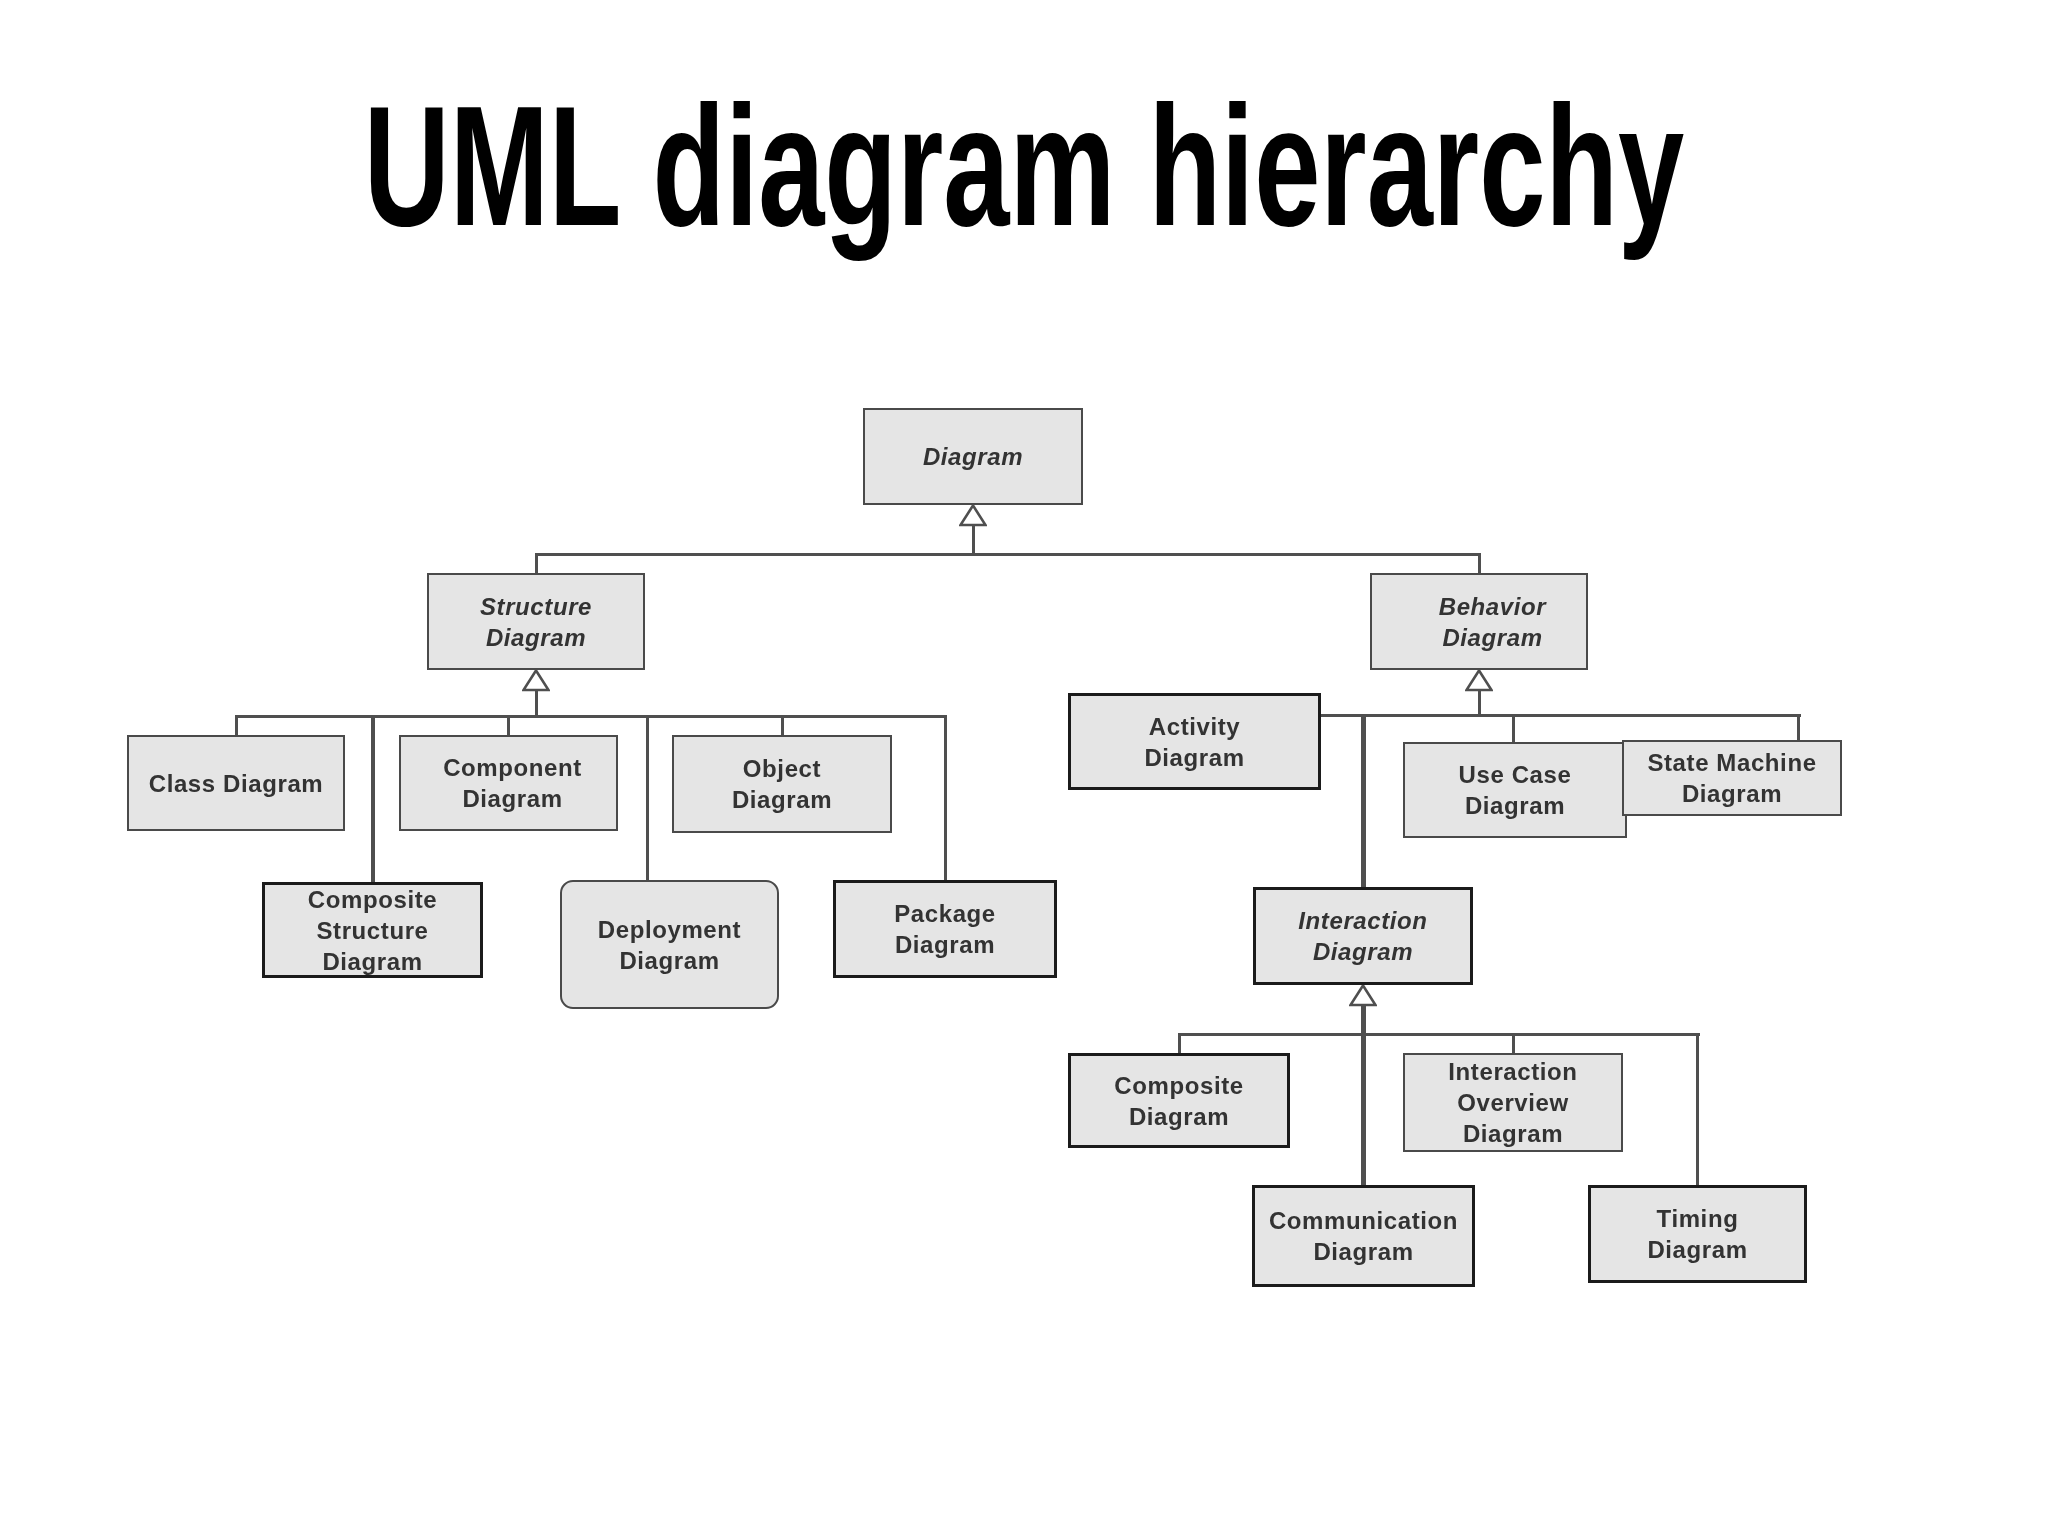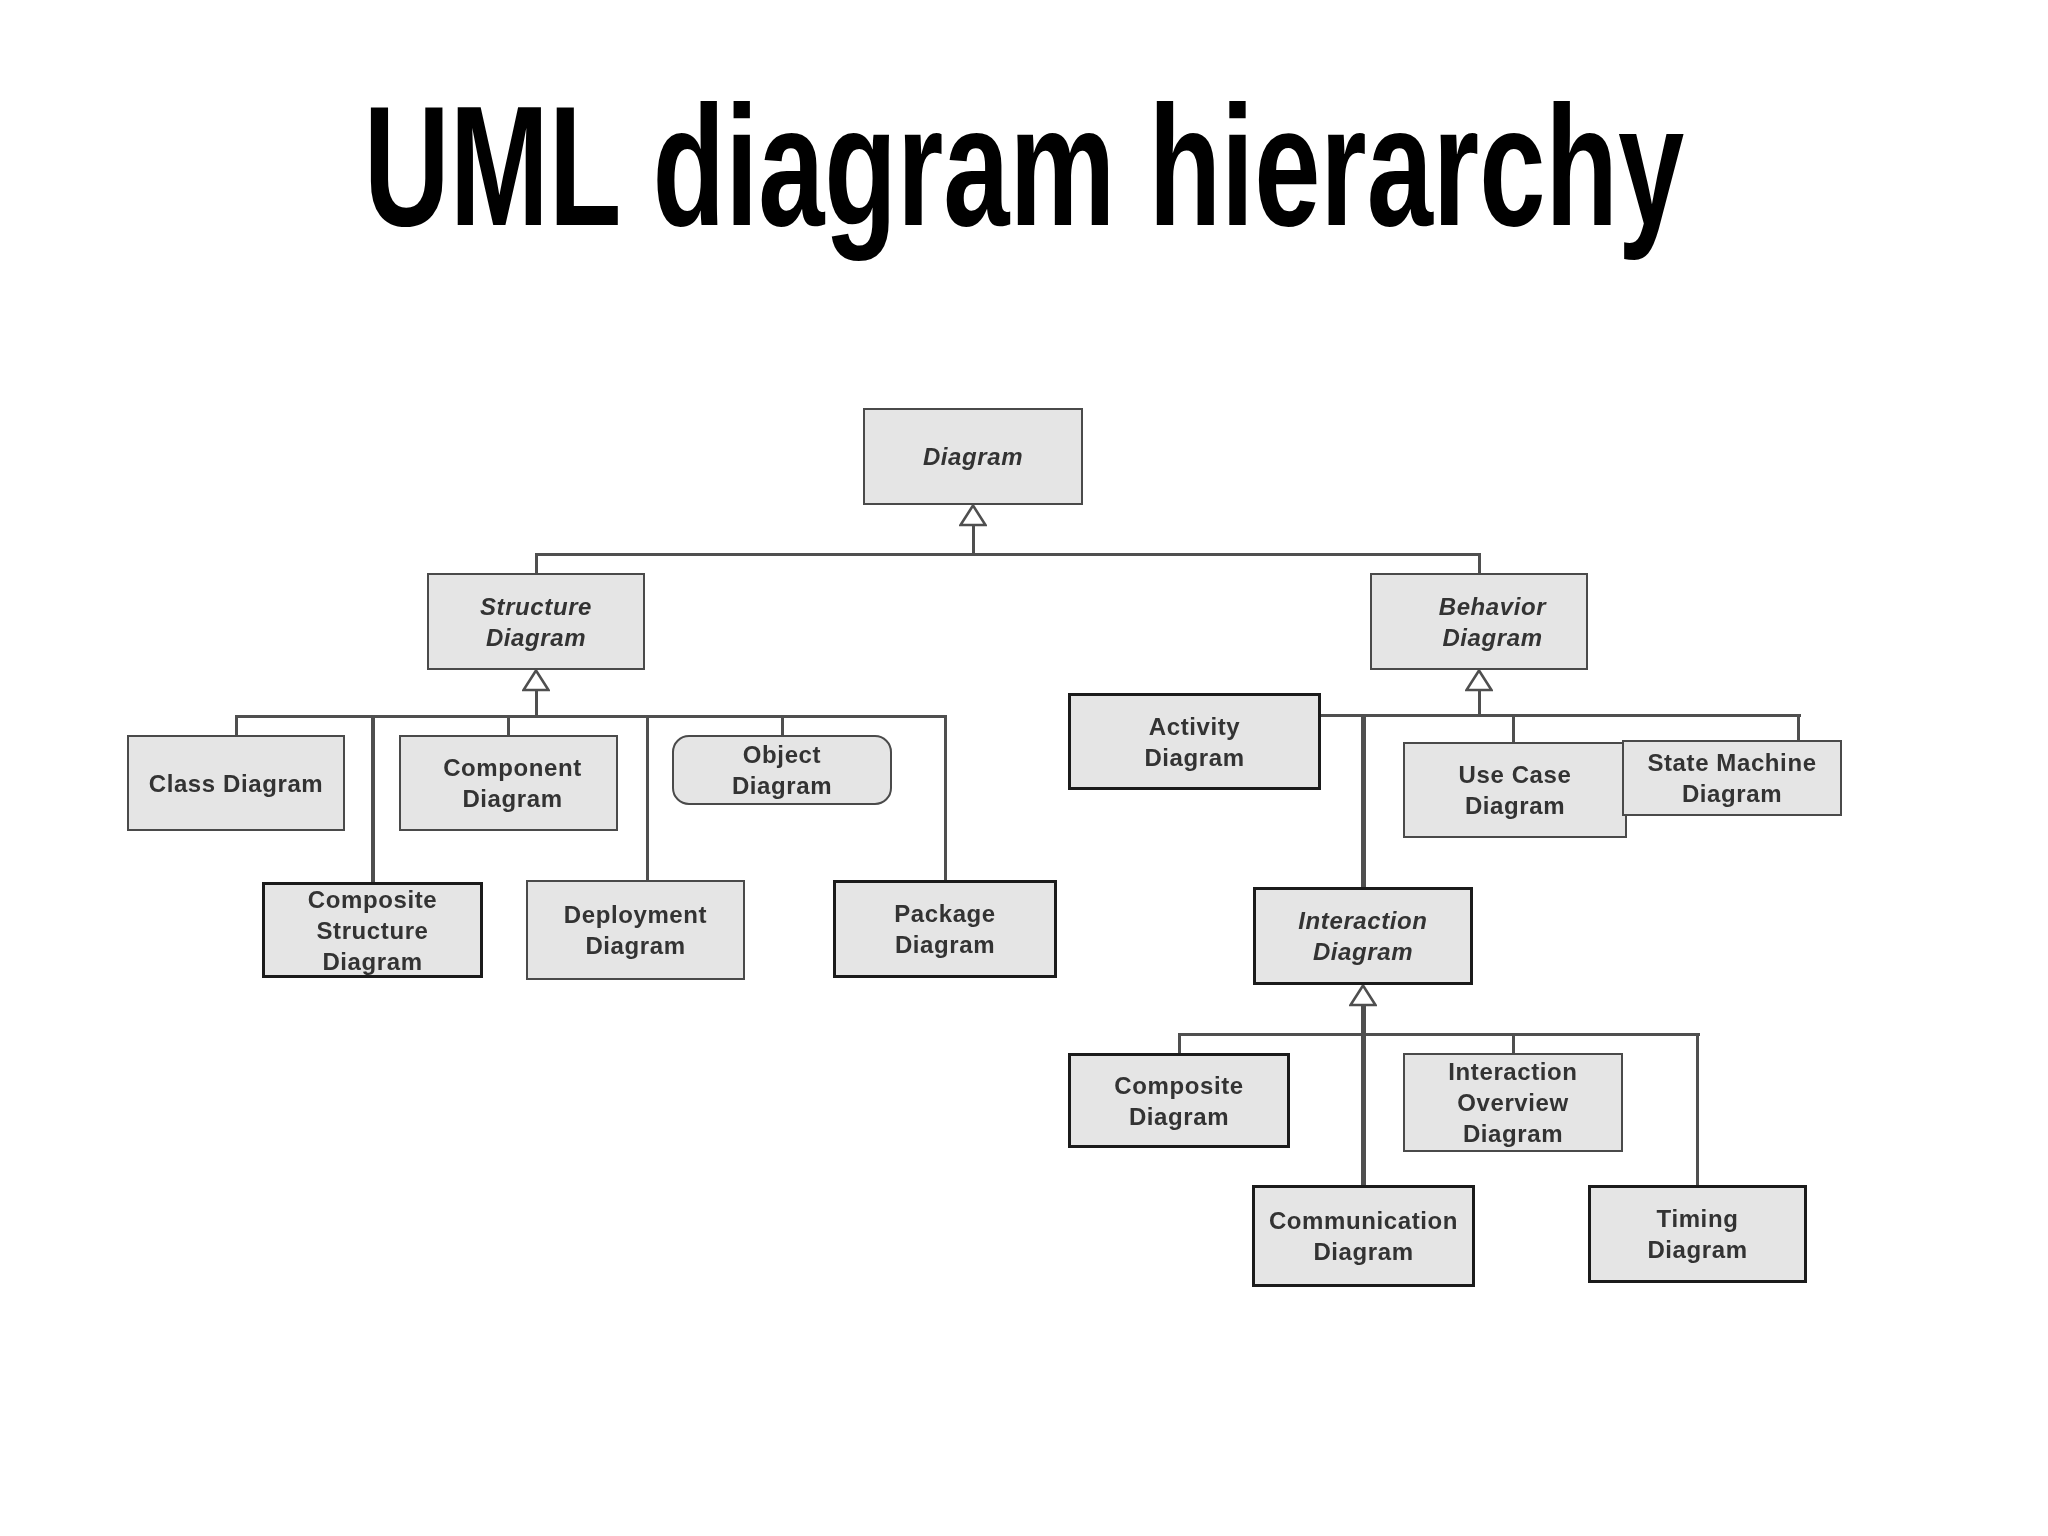--- a/index.html
+++ b/index.html
@@ -83,30 +83,30 @@
         <span>Behavior</span>
         <span>Diagram</span>
       </div>
       <div class="node" style="left: 127px; top: 735px; width: 218px; height: 96px;">
         <span>Class Diagram</span>
       </div>
       <div class="node" style="left: 399px; top: 735px; width: 219px; height: 96px; padding-left: 8px;">
         <span>Component</span>
         <span>Diagram</span>
       </div>
-      <div class="node" style="left: 672px; top: 735px; width: 220px; height: 70px; border-radius: 17px;">
+      <div class="node" style="left: 672px; top: 735px; width: 220px; height: 98px;">
         <span>Object</span>
         <span>Diagram</span>
       </div>
       <div class="node strong" style="left: 262px; top: 882px; width: 221px; height: 96px;">
         <span>Composite</span>
         <span>Structure</span>
         <span>Diagram</span>
       </div>
-      <div class="node" style="left: 526px; top: 880px; width: 219px; height: 100px;">
+      <div class="node" style="left: 560px; top: 880px; width: 219px; height: 129px; border-radius: 13px;">
         <span>Deployment</span>
         <span>Diagram</span>
       </div>
       <div class="node strong" style="left: 833px; top: 880px; width: 224px; height: 98px;">
         <span>Package</span>
         <span>Diagram</span>
       </div>
       <div class="node strong" style="left: 1068px; top: 693px; width: 253px; height: 97px;">
         <span>Activity</span>
         <span>Diagram</span>

